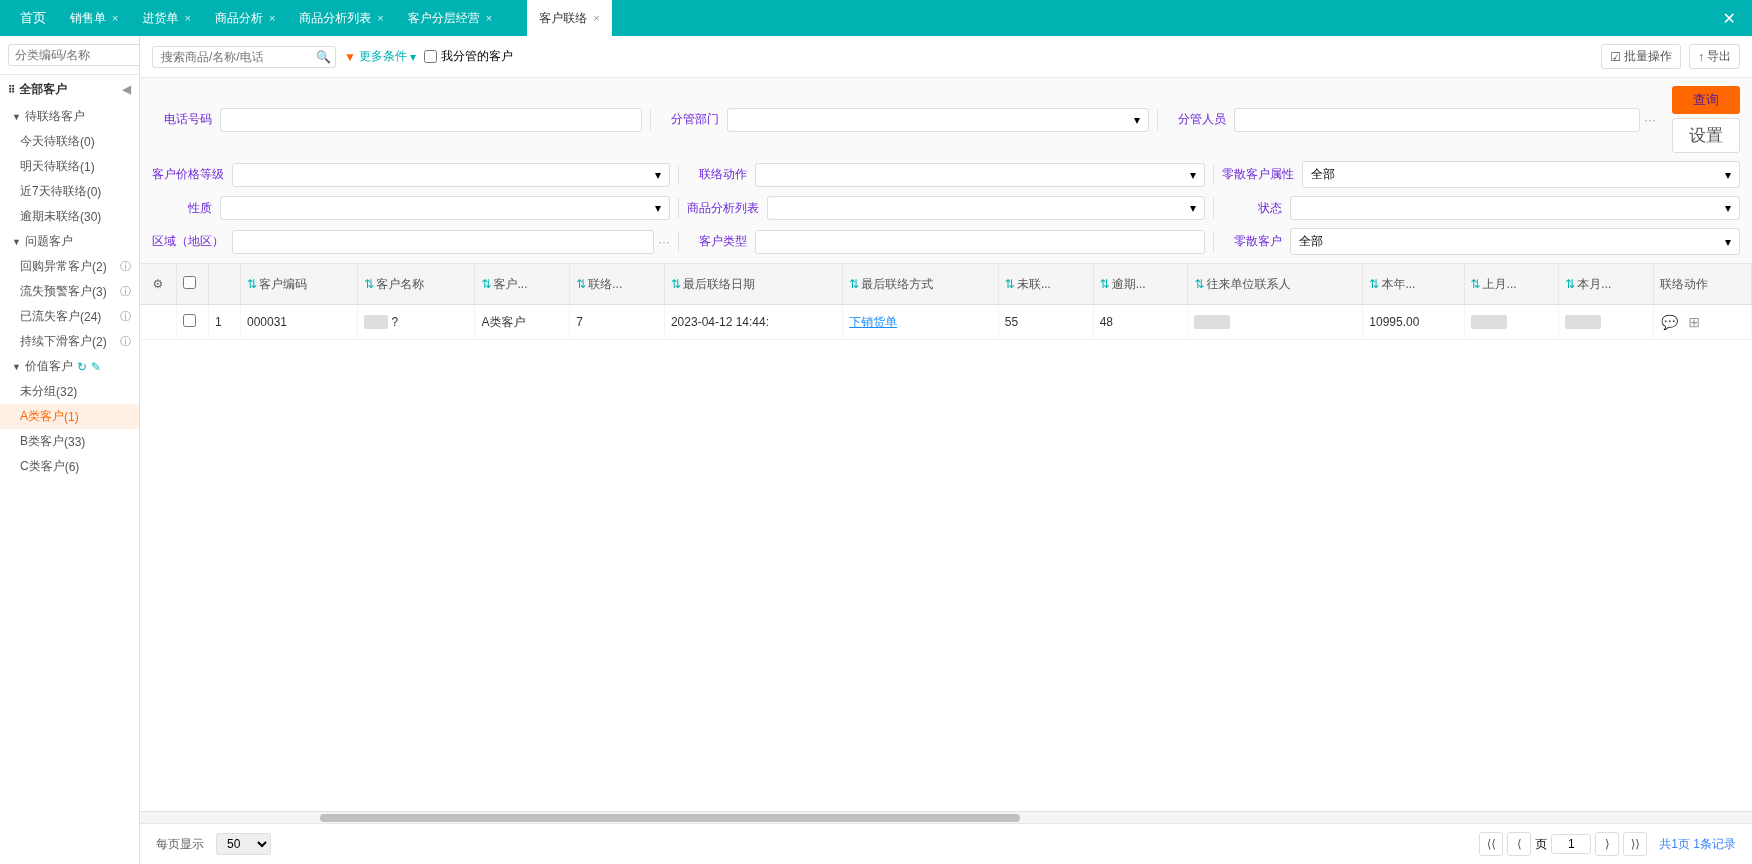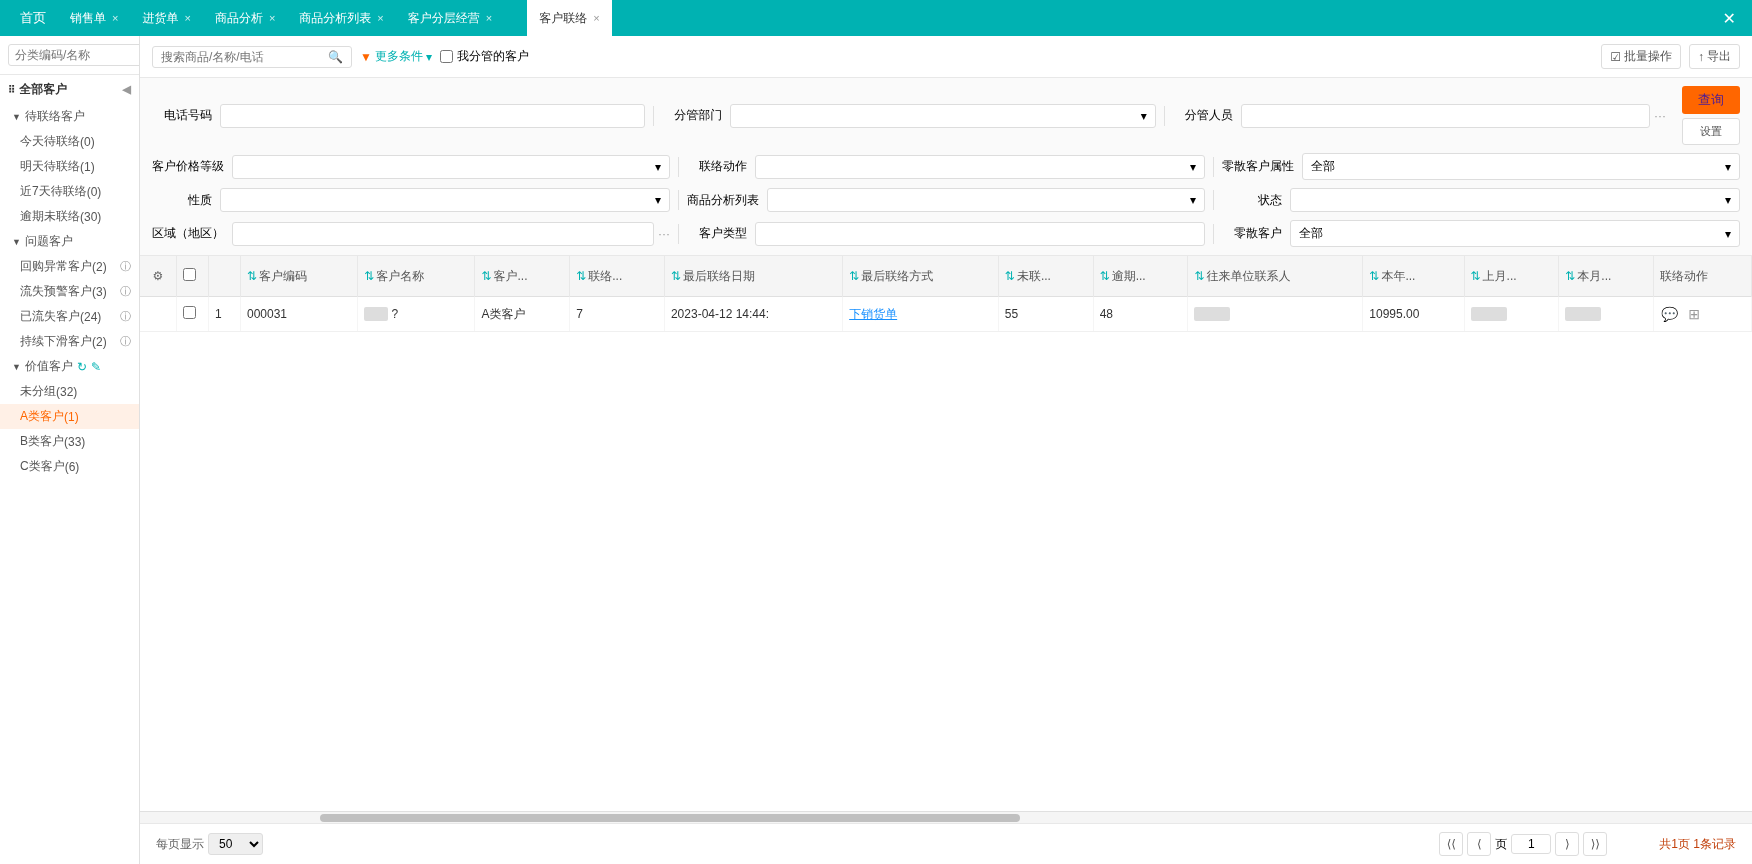--- a/index.html
+++ b/index.html
@@ -145,21 +145,21 @@
       border-bottom: 1px solid #e8e8e8;
       background: white;
       gap: 8px;
     }
     .filter-search {
       display: flex;
       align-items: center;
       border: 1px solid #ddd;
       border-radius: 3px;
       padding: 3px 8px;
-      width: 200px;
+      width: 184px;
     }
     .filter-search input {
       border: none;
       outline: none;
       font-size: 12px;
       flex: 1;
     }
     .filter-more {
       display: flex;
       align-items: center;
@@ -208,21 +208,21 @@
       margin-bottom: 8px;
     }
     .filter-row:last-child { margin-bottom: 0; }
     .filter-field {
       display: flex;
       align-items: center;
       flex: 1;
       gap: 8px;
     }
     .filter-label {
-      color: #000000;
+      color: #6d28d9;
       white-space: nowrap;
       min-width: 60px;
       text-align: right;
     }
     .filter-input {
       flex: 1;
       border: 1px solid #ddd;
       border-radius: 3px;
       padding: 4px 8px;
       font-size: 12px;
@@ -257,21 +257,21 @@
       cursor: pointer;
       font-size: 13px;
     }
     .btn-setting {
       background: white;
       color: #555;
       border: 1px solid #ddd;
       border-radius: 3px;
       padding: 5px 16px;
       cursor: pointer;
-      font-size: 11px;
+      font-size: 17px;
     }
     .filter-dots {
       color: #999;
       cursor: pointer;
     }
 
     
     .table-container {
       flex: 1;
       overflow: auto;
@@ -338,21 +338,21 @@
       font-size: 14px;
     }
 
     
     .pagination {
       display: flex;
       align-items: center;
       padding: 8px 16px;
       border-top: 1px solid #e8e8e8;
       background: white;
-      gap: 4px;
+      gap: 12px;
     }
     .page-size-label { color: #666; }
     .page-size-select {
       border: 1px solid #ddd;
       border-radius: 3px;
       padding: 2px 6px;
       font-size: 12px;
     }
     .page-spacer { flex: 1; }
     .page-nav {
@@ -374,21 +374,21 @@
     }
     .page-btn:disabled { color: #ccc; cursor: default; }
     .page-input {
       width: 40px;
       text-align: center;
       border: 1px solid #ddd;
       border-radius: 3px;
       padding: 2px 4px;
       font-size: 12px;
     }
-    .page-total { color: #c2410c; margin-left: 48px; }
+    .page-total { color: #3b82f6; }
 
     
     .scroll-bar-area {
       height: 12px;
       background: #f5f5f5;
       border-top: 1px solid #e0e0e0;
       position: relative;
     }
     .scroll-thumb {
       position: absolute;

